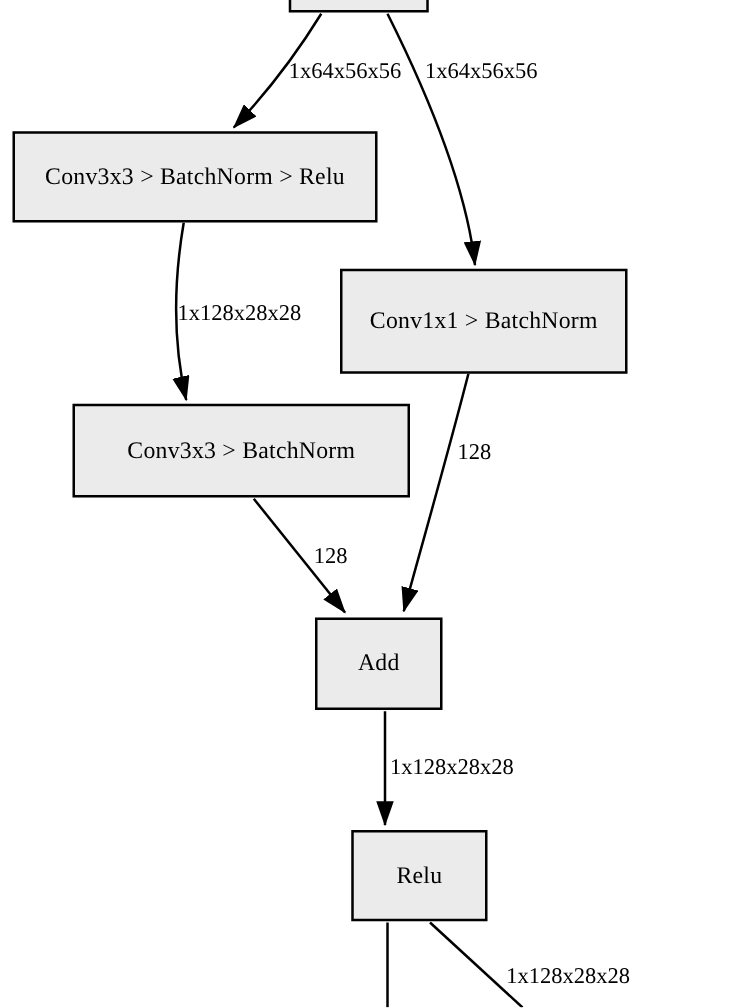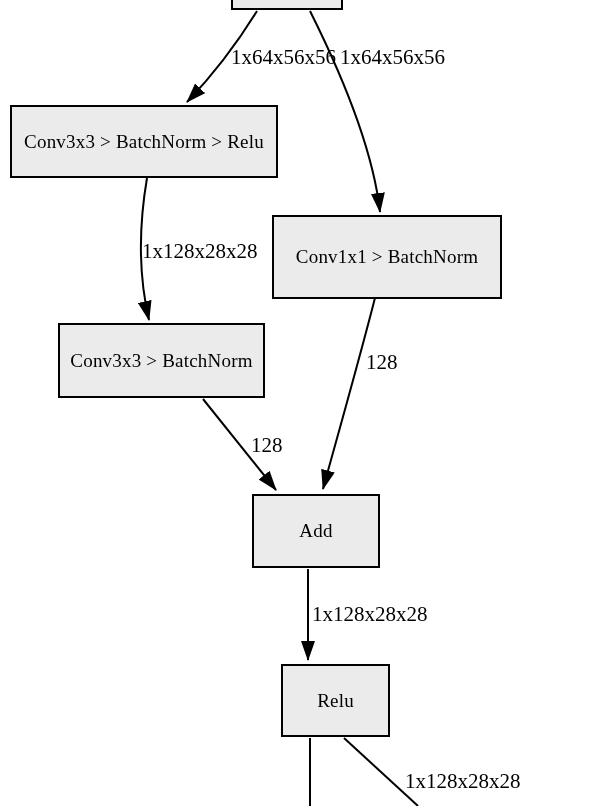--- a/index.html
+++ b/index.html
@@ -30,21 +30,21 @@
     display: flex;
     align-items: center;
     justify-content: center;
     font-size: 19px;
     color: #000000;
     white-space: nowrap;
     letter-spacing: 0.2px;
   }
   .edge-label {
     position: absolute;
-    font-size: 21px;
+    font-size: 18px;
     line-height: 1;
     color: #000000;
     white-space: nowrap;
   }
   .edge-path {
     fill: none;
     stroke: #000000;
     stroke-width: 2px;
   }
 </style>
@@ -66,33 +66,33 @@
     <path class="edge-path" marker-end="url(#arrow)" d="M377,290 C362,350 335,445 323,489"></path>
     <path class="edge-path" marker-end="url(#arrow)" d="M308,569 L308,660"></path>
     <path class="edge-path" d="M310,738 L310,806"></path>
     <path class="edge-path" d="M344,738 L418,806"></path>
   </svg>
 
   <div class="node" style="left:231px; top:-62px; width:112px; height:72px;">
     <span></span>
   </div>
 
-  <div class="node" style="left:10px; top:105px; width:268px; height:73px;">
+  <div class="node" style="left:10px; top:105px; width:292px; height:73px;">
     <span>Conv3x3 &gt; BatchNorm &gt; Relu</span>
   </div>
 
   <div class="node" style="left:272px; top:215px; width:230px; height:84px;">
     <span>Conv1x1 &gt; BatchNorm</span>
   </div>
 
-  <div class="node" style="left:58px; top:323px; width:207px; height:75px;">
+  <div class="node" style="left:58px; top:323px; width:270px; height:75px;">
     <span>Conv3x3 &gt; BatchNorm</span>
   </div>
 
-  <div class="node" style="left:252px; top:494px; width:128px; height:74px;">
+  <div class="node" style="left:252px; top:494px; width:102px; height:74px;">
     <span>Add</span>
   </div>
 
   <div class="node" style="left:253px; top:664px; width:109px; height:73px;margin-left:28px;">
     <span>Relu</span>
   </div>
 
   <div class="edge-label" style="left:231px; top:47px;">1x64x56x56</div>
 
   <div class="edge-label" style="left:340px; top:47px;">1x64x56x56</div>

